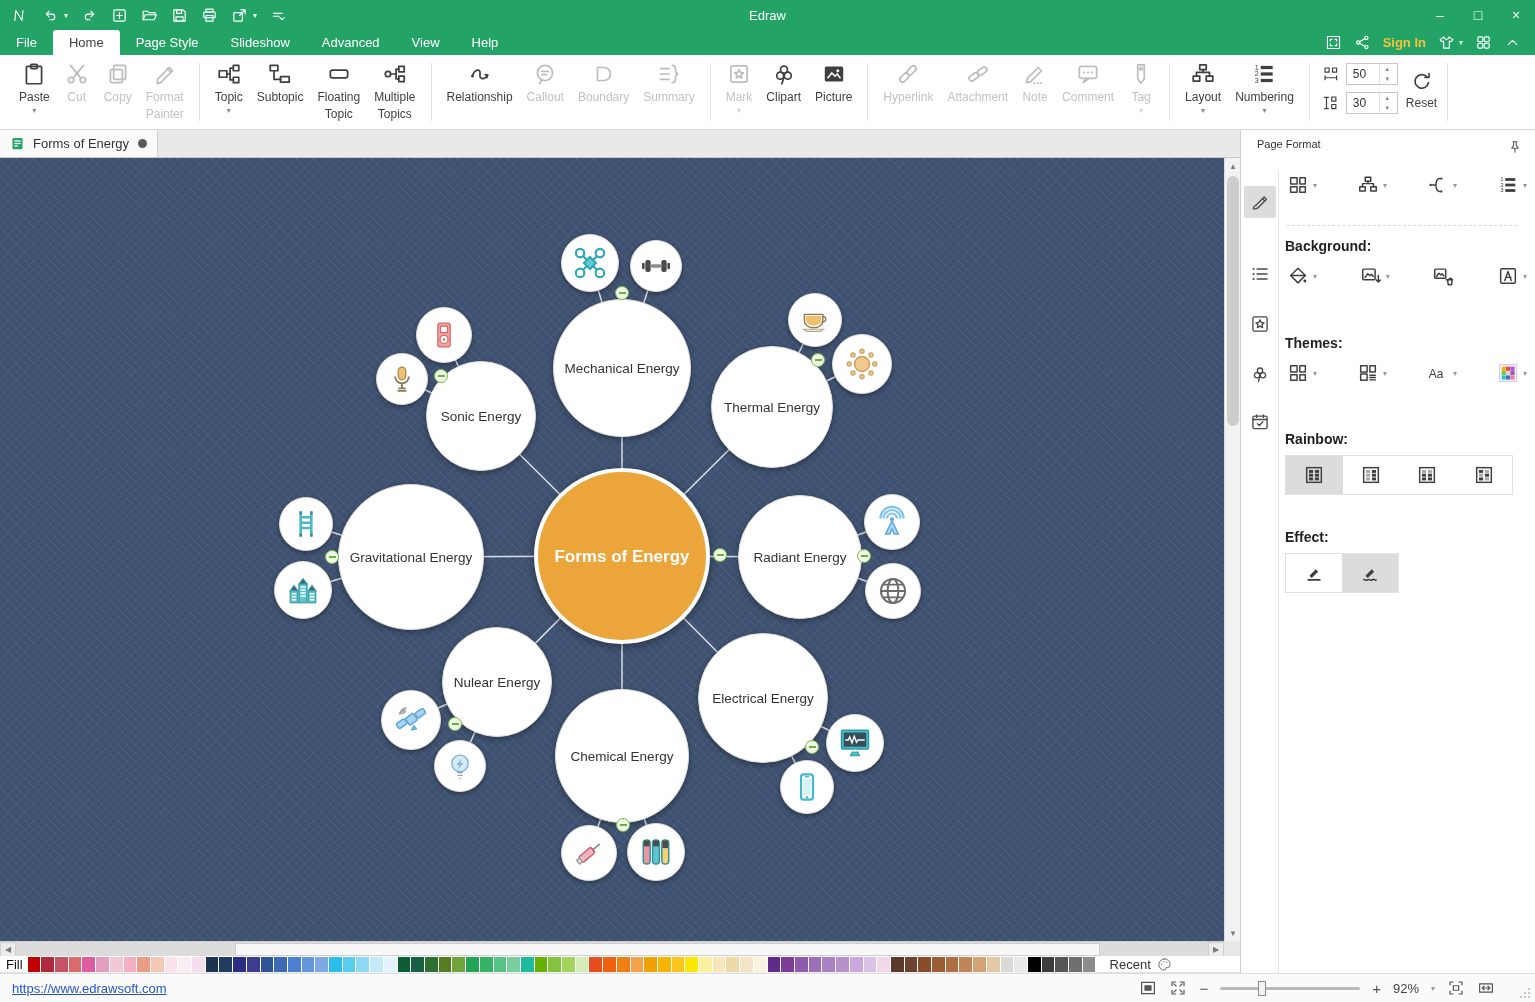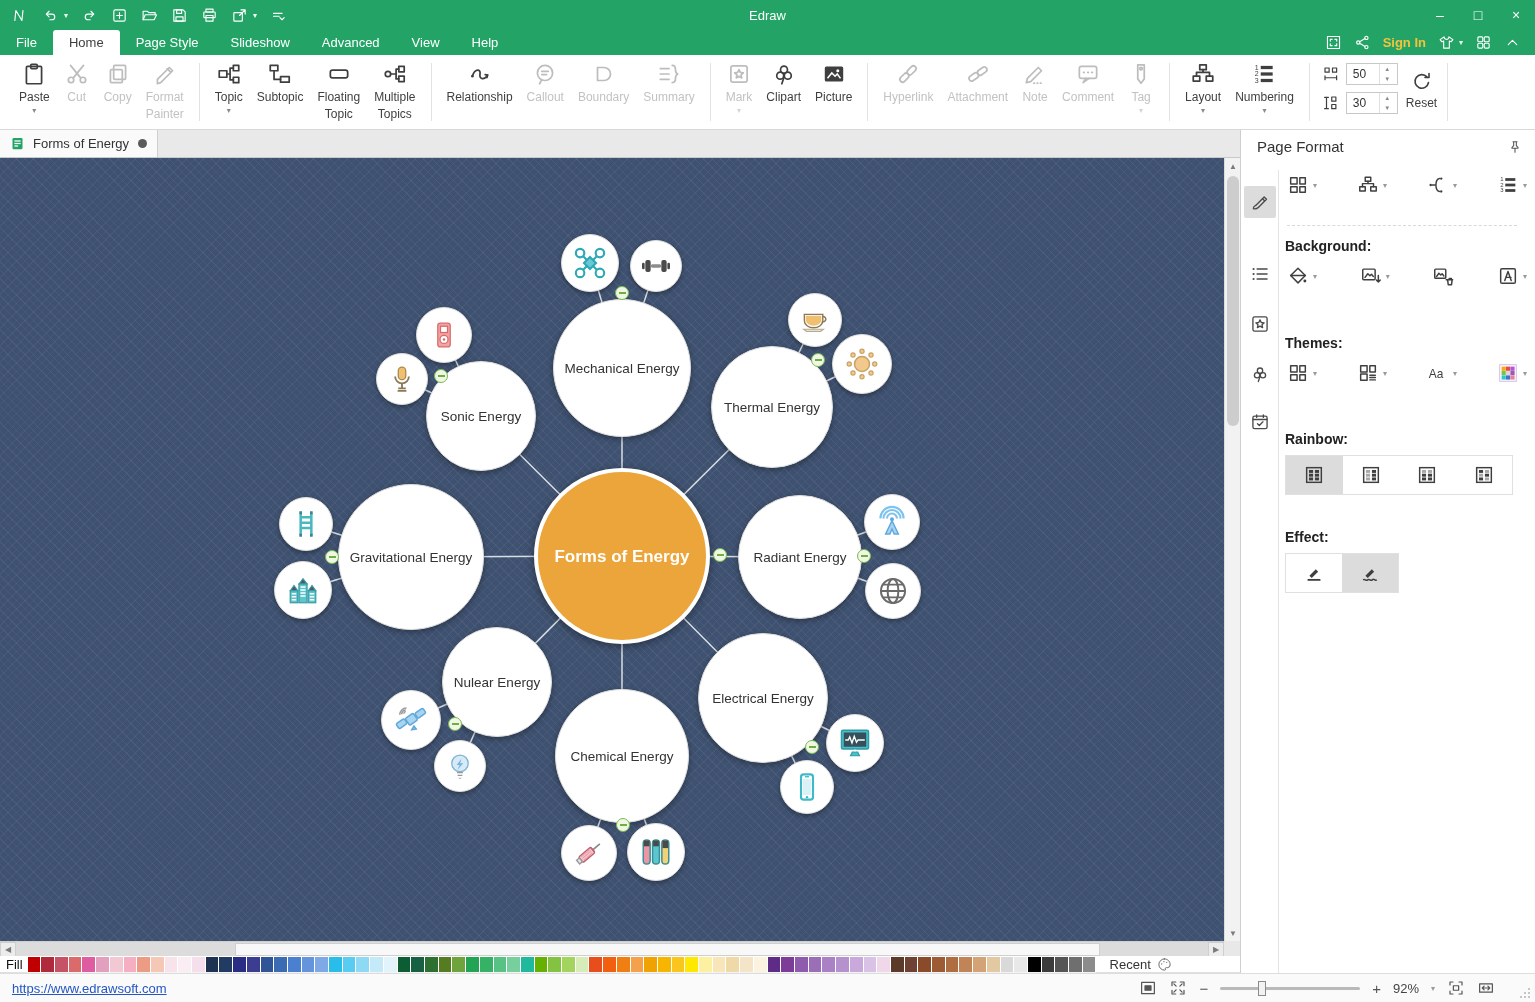--- a/index.html
+++ b/index.html
@@ -74,21 +74,21 @@
   #vscroll{left:1224px;top:158px;width:16px;height:783px;background:#F2F2F2;border-left:1px solid #dcdcdc;}
   .sarrow{position:absolute;left:0;width:16px;height:16px;display:flex;align-items:center;justify-content:center;font-size:8px;color:#7a7a7a;background:#F2F2F2;}
   #vthumb{position:absolute;left:2px;top:18px;width:12px;height:250px;background:#CDCDCD;border-radius:6px;}
   #hscroll{left:0;top:941px;width:1224px;height:15px;background:#DCDCDC;border-top:1px solid #cfcfcf;}
   #hthumb{position:absolute;left:235px;top:1px;width:865px;height:13px;background:#F8F8F8;border:1px solid #cfcfcf;}
   .harrow{position:absolute;top:0;width:16px;height:15px;display:flex;align-items:center;justify-content:center;font-size:8px;color:#7a7a7a;background:#ECECEC;border:1px solid #cfcfcf;}
   #scrollcorner{left:1224px;top:941px;width:16px;height:15px;background:#E8E8E8;}
 
   
   #panel{left:1240px;top:130px;width:295px;height:843px;background:#fff;border-left:1px solid #cfcfcf;}
-  #panelheader{position:absolute;left:16px;top:8px;font-size:15px;color:#333;}
+  #panelheader{position:absolute;left:16px;top:8px;font-size:11px;color:#333;}
   #pinbtn{position:absolute;right:12px;top:9px;width:16px;height:16px;color:#555;}
   #panelstrip{position:absolute;left:0;top:40px;width:38px;bottom:0;border-right:1px solid #e4e4e4;}
   .stripbtn{position:absolute;left:3px;width:32px;height:32px;display:flex;align-items:center;justify-content:center;color:#4a4a4a;border-radius:2px;}
   .stripbtn.sel{background:#DCDCDC;}
   .stripbtn svg{width:20px;height:20px;}
   .prow{position:absolute;left:46px;width:240px;display:flex;align-items:center;}
   .pbtn{display:flex;align-items:center;gap:4px;color:#3f3f3f;}
   .pbtn svg{width:22px;height:22px;}
   .pcaret{font-size:8px;color:#999;}
   .plabel{position:absolute;left:44px;font-size:14px;font-weight:bold;color:#222;}

